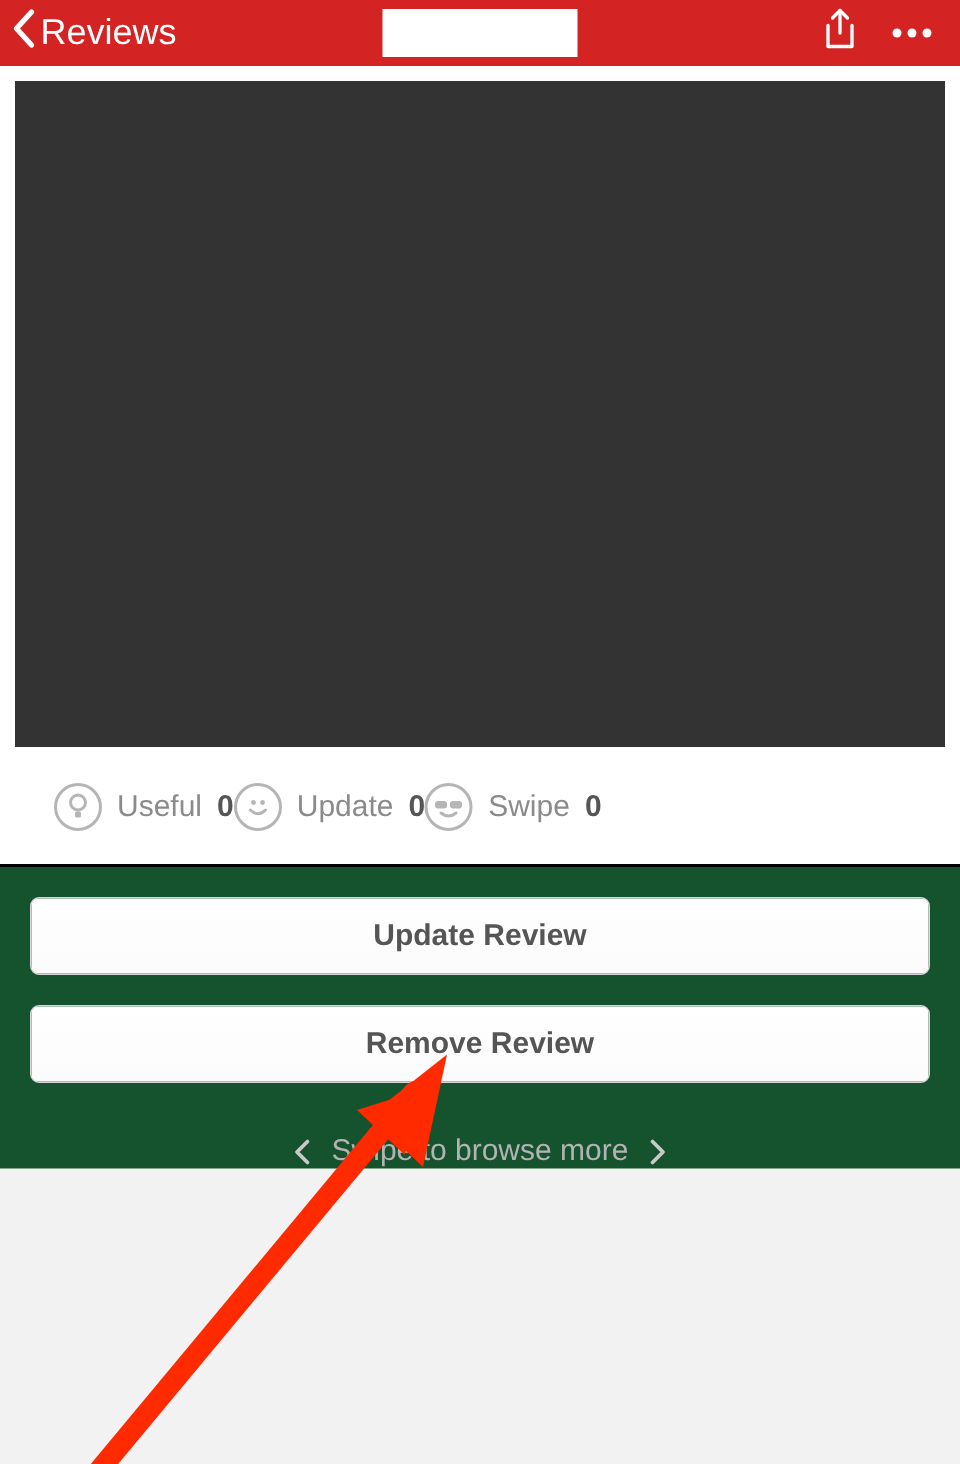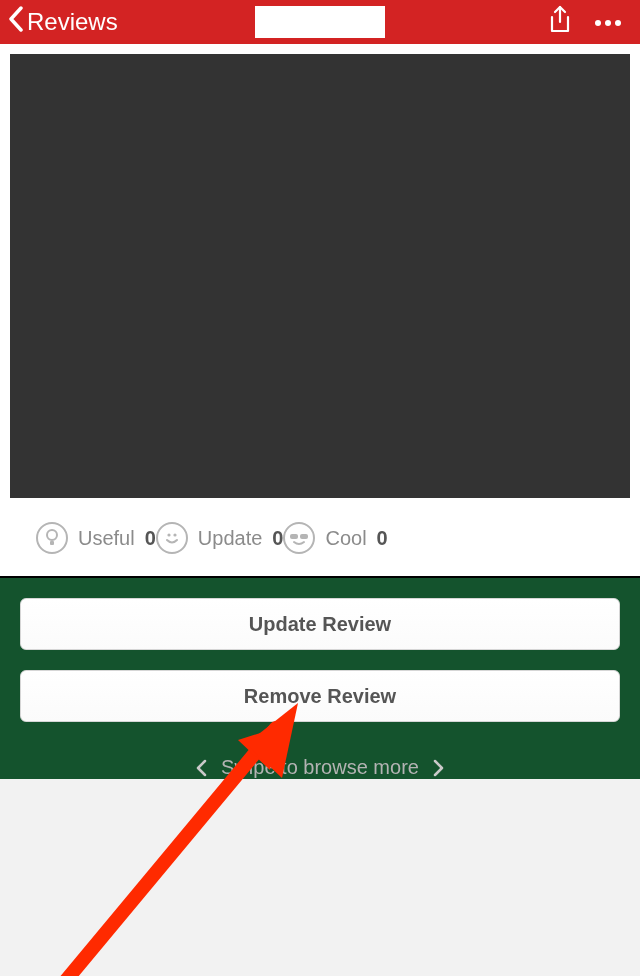--- a/index.html
+++ b/index.html
@@ -164,21 +164,21 @@
     <span class="count">0</span>
   </div>
   <div class="reaction">
     <span class="reaction-icon">
       <svg width="22" height="20" viewBox="0 0 22 20" fill="none">
           <rect x="2" y="6" width="8" height="5" rx="2" fill="#b5b5b5"></rect>
           <rect x="12" y="6" width="8" height="5" rx="2" fill="#b5b5b5"></rect>
           <path d="M6 14 Q11 18 16 14" stroke="#b5b5b5" stroke-width="2" fill="none" stroke-linecap="round"></path>
         </svg>
     </span>
-    <span>Cool</span>
+    <span>Swipe</span>
     <span class="count">0</span>
   </div>
 </div>
 
 <div class="buttons-area">
   <button class="action-btn">Update Review</button>
   <button class="action-btn">Remove Review</button>
 
   <div class="swipe-hint">
     <span class="chev-small">

